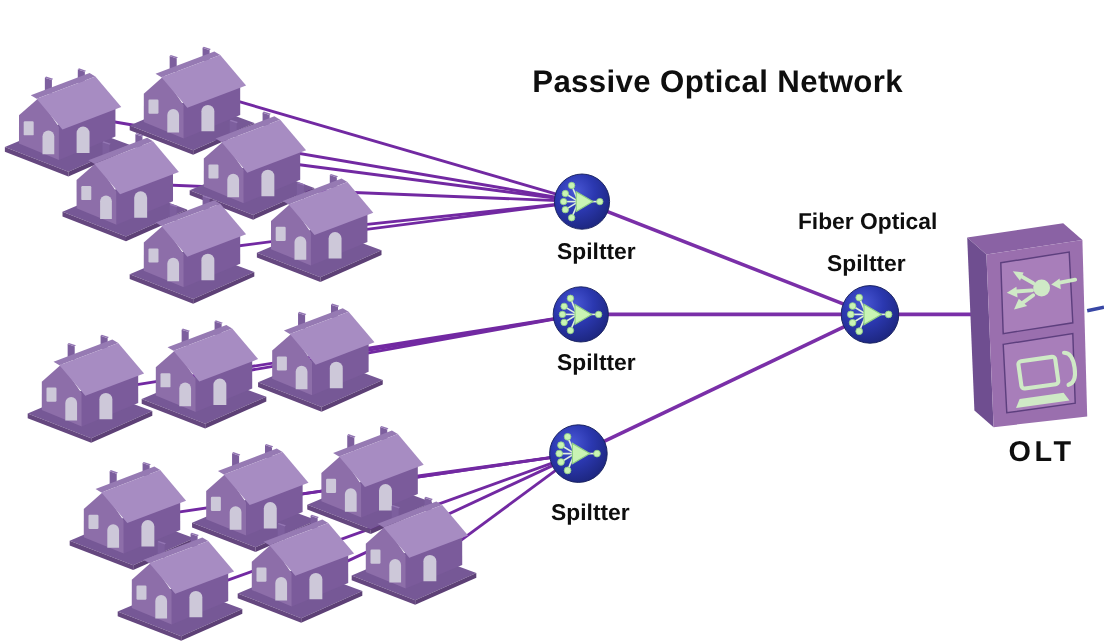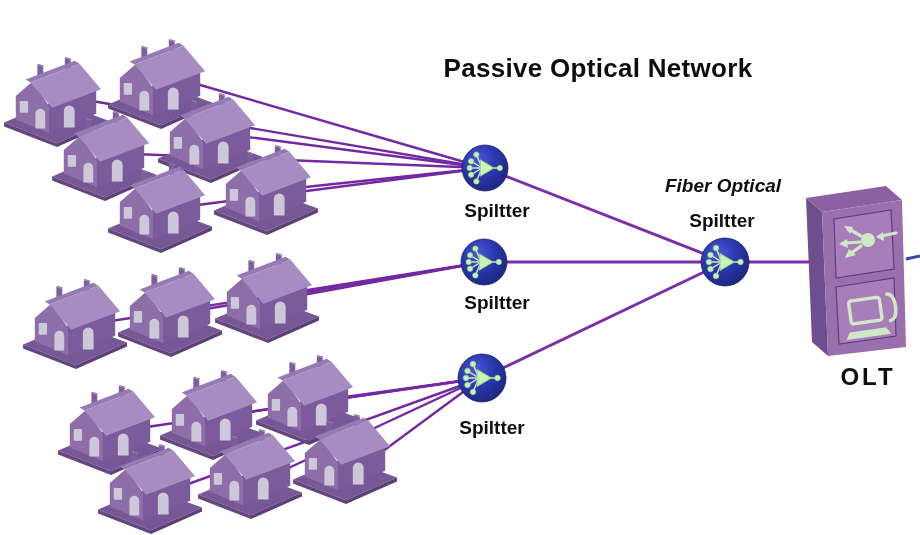--- a/index.html
+++ b/index.html
@@ -7,21 +7,21 @@
     position:relative;width:920px;height:535px;background:#ffffff;
     overflow:hidden;font-family:"Liberation Sans",sans-serif;
   }
   #diagram{position:absolute;left:0;top:0;}
   .lbl{position:absolute;font-weight:bold;color:#0e0e0e;text-align:center;line-height:1.1;}
   #title{left:418px;top:54px;width:360px;font-size:26px;letter-spacing:.3px;}
   .splitter-label{font-size:19px;width:110px;}
   #lbl-s1{left:442px;top:201px;}
   #lbl-s2{left:442px;top:293px;}
   #lbl-s3{left:437px;top:418px;}
-  #lbl-fiber1{left:648px;top:176px;width:150px;font-size:19px;font-style:italic;}
+  #lbl-fiber1{left:648px;top:176px;width:150px;font-size:19px;}
   #lbl-fiber2{left:652px;top:211px;width:140px;font-size:19px;}
   #lbl-olt{left:813px;top:364px;width:110px;font-size:24px;letter-spacing:3px;}
 </style>
 </head>
 <body>
 
 <div class="stage">
 
   <svg id="diagram" width="920" height="535" viewBox="0 0 920 535">
     <defs>

